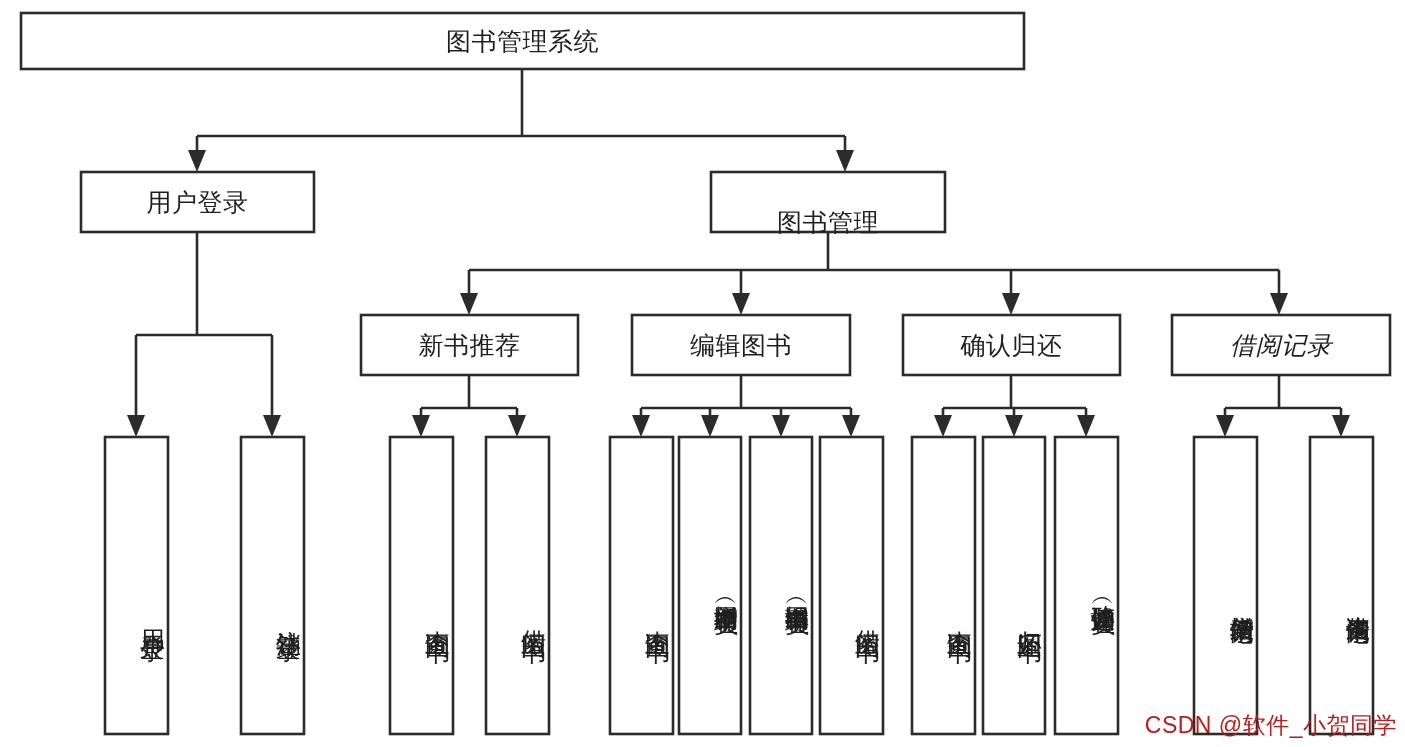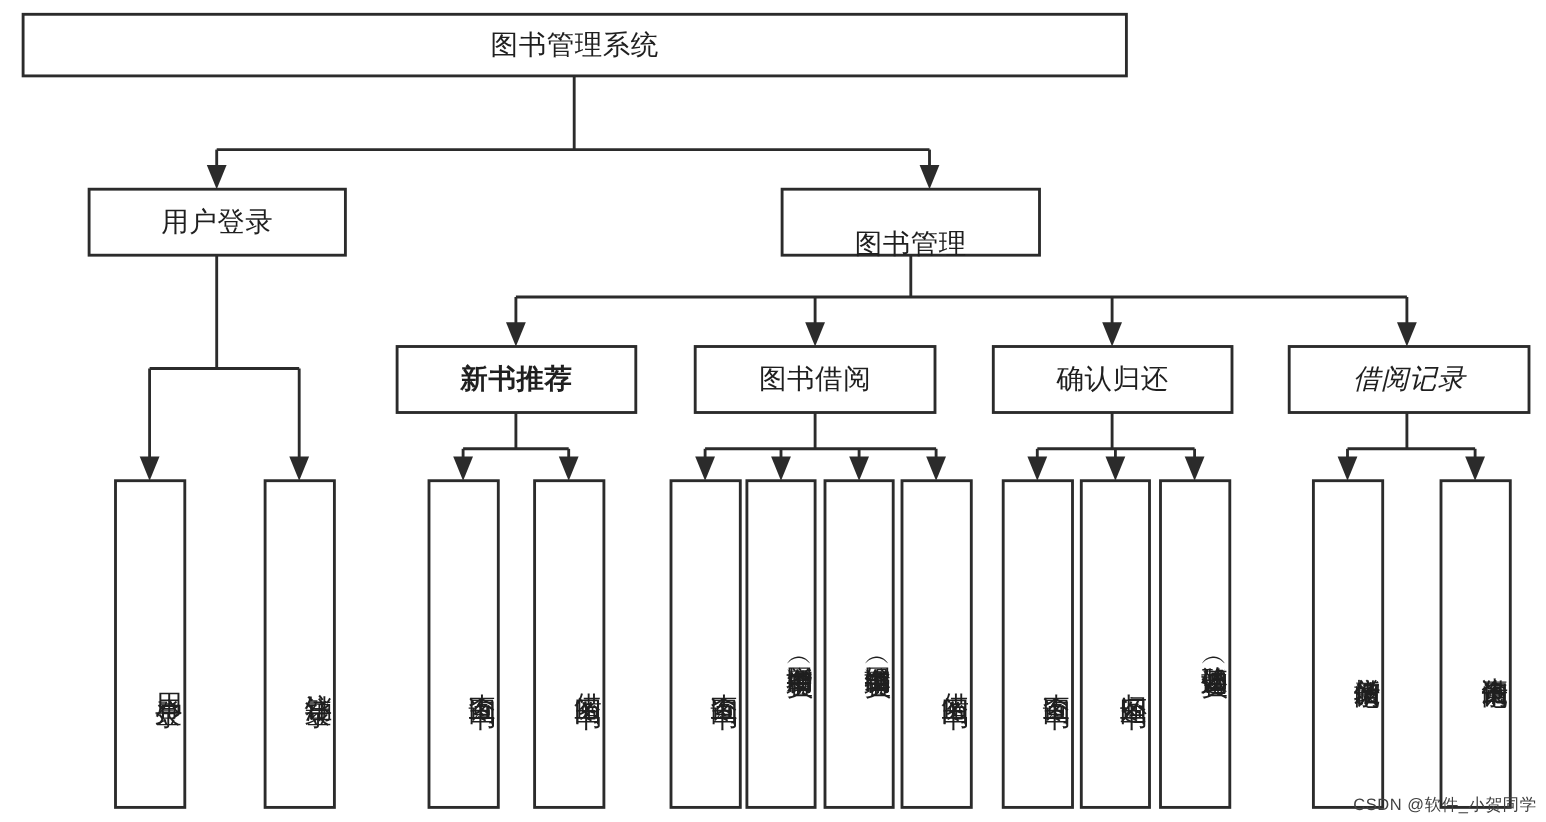--- a/index.html
+++ b/index.html
@@ -67,22 +67,22 @@
     padding-top: 6px;
   }
   .node-label.vertical.tall {
     font-size: 24px;
     letter-spacing: 1px;
   }
   .watermark {
     position: absolute;
     right: 8px;
     bottom: 6px;
-    font-size: 15px;
-    color: #404040;
+    font-size: 23px;
+    color: #b91c1c;
     letter-spacing: 0.5px;
     white-space: nowrap;
     font-family: "Liberation Sans", "DejaVu Sans", sans-serif;
   }
 </style>
 </head>
 <body>
 
 <div id="diagram-root">
 
@@ -188,22 +188,22 @@
 
     <rect class="node-box" x="1194" y="437" width="63" height="297"></rect>
     <rect class="node-box" x="1310" y="437" width="63" height="297"></rect>
   </svg>
 
   <div class="node-label horizontal" style="left:21px; top:13px; width:1003px; height:56px;">图书管理系统</div>
 
   <div class="node-label horizontal" style="left:81px; top:172px; width:233px; height:60px;">用户登录</div>
   <div class="node-label horizontal" style="left:711px; top:172px; width:234px; height:60px;margin-top:20px;">图书管理</div>
 
-  <div class="node-label horizontal" style="left:361px; top:315px; width:217px; height:60px;font-weight:bold;">新书推荐</div>
-  <div class="node-label horizontal" style="left:632px; top:315px; width:218px; height:60px;">图书借阅</div>
+  <div class="node-label horizontal" style="left:361px; top:315px; width:217px; height:60px;">新书推荐</div>
+  <div class="node-label horizontal" style="left:632px; top:315px; width:218px; height:60px;">编辑图书</div>
   <div class="node-label horizontal" style="left:903px; top:315px; width:217px; height:60px;">确认归还</div>
   <div class="node-label horizontal" style="left:1172px; top:315px; width:218px; height:60px;font-style:italic;">借阅记录</div>
 
   <div class="node-label vertical" style="left:105px; top:491px; width:63px; height:243px;">用户登录</div>
   <div class="node-label vertical" style="left:241px; top:491px; width:63px; height:243px;">注销登录</div>
 
   <div class="node-label vertical" style="left:390px; top:491px; width:63px; height:243px;">查询图书</div>
   <div class="node-label vertical" style="left:486px; top:491px; width:63px; height:243px;">借阅图书</div>
 
   <div class="node-label vertical" style="left:610px; top:491px; width:63px; height:243px;">查询图书</div>

